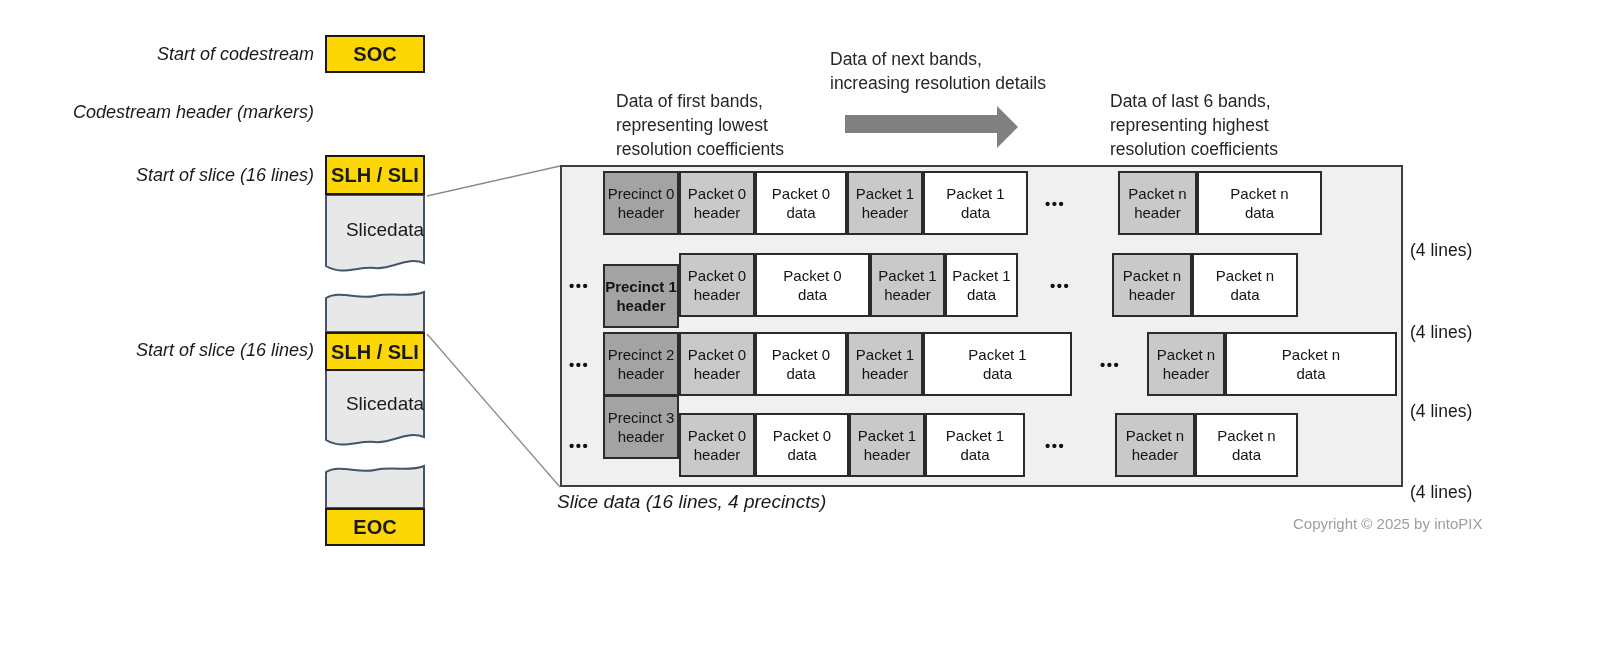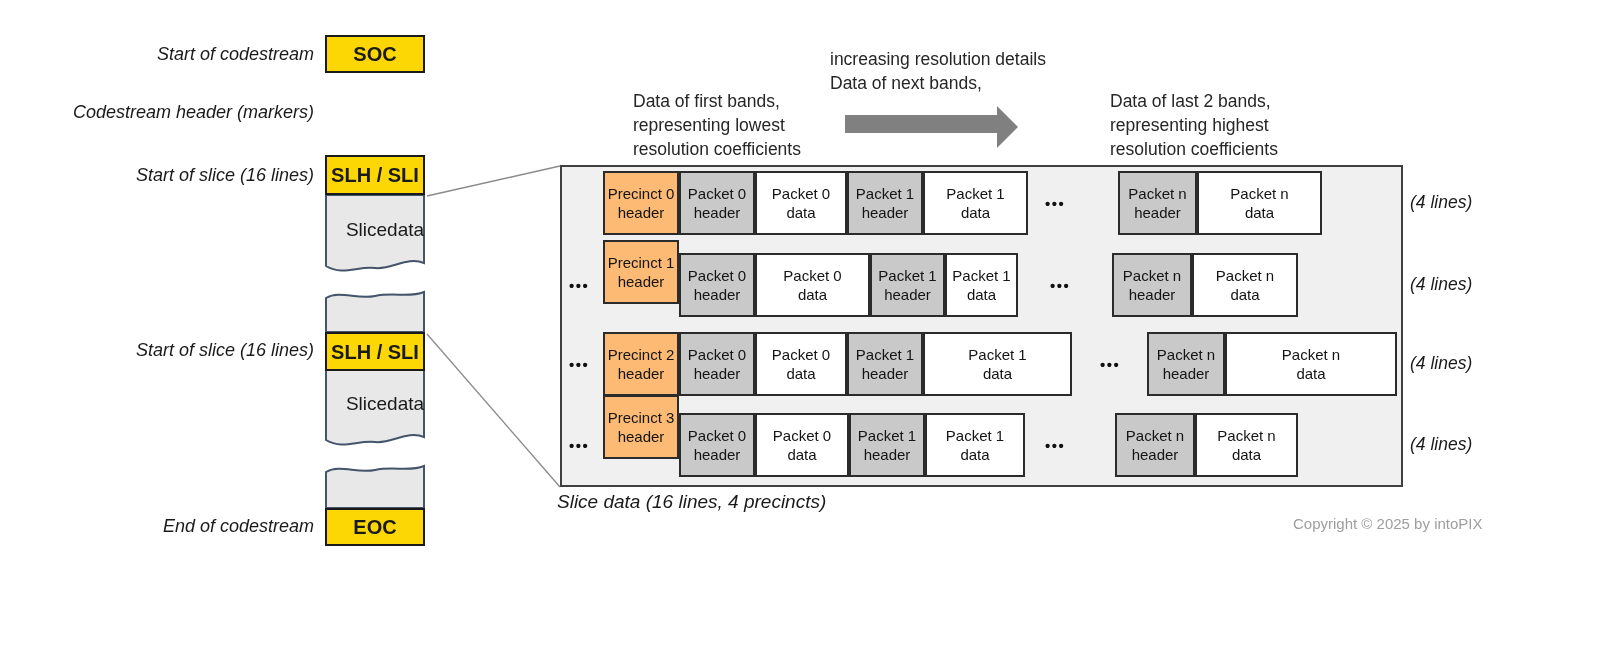--- a/index.html
+++ b/index.html
@@ -31,30 +31,31 @@
   #panel{
     position:absolute;left:560px;top:165px;width:843px;height:322px;
     box-sizing:border-box;background:#F0F0F0;border:2px solid #3f3f3f;
   }
   .cell{
     position:absolute;height:64px;box-sizing:border-box;border:2px solid #2b2b2b;
     display:flex;flex-direction:column;align-items:center;justify-content:center;
     font-size:15px;line-height:19px;text-align:center;color:#141414;background:#ffffff;
     z-index:3;
   }
-  .cell.precinct{background:#fdba74;}
+  .cell.precinct{background:#a3a3a3;}
   .cell.header{background:#C9C9C9;}
   .cell.data{background:#ffffff;}
   .dots{
     position:absolute;z-index:3;font-weight:bold;font-size:15px;letter-spacing:1.5px;
     color:#111;line-height:15px;
   }
   .sideLabel{
-    position:absolute;left:1410px;z-index:3;font-style:italic;font-size:17.5px;color:#1a1a1a;
+    position:absolute;left:1410px;z-index:3;font-size:17.5px;color:#1a1a1a;
     white-space:nowrap;
+    margin-top:48px;
   }
   #panelCaption{
     position:absolute;left:557px;top:491px;font-style:italic;font-size:19px;color:#1a1a1a;
     white-space:nowrap;
   }
   #copyright{
     position:absolute;left:1293px;top:515px;font-size:15px;color:#9E9E9E;white-space:nowrap;text-align:center;
   }
   #figCaption{
     position:absolute;left:157px;top:582px;width:1000px;text-align:center;
@@ -79,21 +80,20 @@
     <line x1="427" y1="196" x2="560" y2="166" stroke="#8a8a8a" stroke-width="1.3"></line>
     <line x1="427" y1="334" x2="560" y2="487" stroke="#8a8a8a" stroke-width="1.3"></line>
 
     <polygon points="845,115 997,115 997,106 1018,127 997,148 997,133 845,133" fill="#808080"></polygon>
   </svg>
 
   <div class="llabel" style="top:100px">Codestream header (markers)</div>
   <div class="llabel" style="top:42px">Start of codestream</div>
   <div class="llabel" style="top:163px">Start of slice (16 lines)</div>
   <div class="llabel" style="top:338px">Start of slice (16 lines)</div>
-  <div class="llabel" style="top:514px">End of codestream</div>
 
   <div class="marker" style="top:35px;height:38px">
     <span>SOC</span>
   </div>
   <div class="marker" style="top:155px;height:40px">
     <span>SLH / SLI</span>
   </div>
   <div class="sliceTxt" style="top:196px;height:68px">
     <span>Slice</span>
     <span>data</span>
@@ -102,31 +102,31 @@
     <span>SLH / SLI</span>
   </div>
   <div class="sliceTxt" style="top:371px;height:65px">
     <span>Slice</span>
     <span>data</span>
   </div>
   <div class="marker" style="top:508px;height:38px">
     <span>EOC</span>
   </div>
 
-  <div class="anno" style="left:633px;top:89px">
+  <div class="anno" style="left:616px;top:89px">
     <div>Data of first bands,</div>
     <div>representing lowest</div>
     <div>resolution coefficients</div>
   </div>
   <div class="anno" style="left:830px;top:47px">
+    <div>Data of next bands,</div>
     <div>increasing resolution details</div>
-    <div>Data of next bands,</div>
   </div>
   <div class="anno" style="left:1110px;top:89px">
-    <div>Data of last 2 bands,</div>
+    <div>Data of last 6 bands,</div>
     <div>representing highest</div>
     <div>resolution coefficients</div>
   </div>
 
   <div id="panel"></div>
 
   <div id="panelCaption">Slice data (16 lines, 4 precincts)</div>
   <div id="copyright">Copyright © 2025 by intoPIX</div>
 <div class="cell precinct" style="left: 603px; top: 171px; width: 76px;">
       <div>Precinct 0</div>
@@ -152,21 +152,21 @@
       <div>Packet n</div>
       <div>header</div>
     </div>
     <div class="cell data" style="left: 1197px; top: 171px; width: 125px;">
       <div>Packet n</div>
       <div>data</div>
     </div>
     <div class="dots" style="left: 1045px; top: 196px;">•••</div>
     <div class="sideLabel" style="top: 192px;">(4 lines)</div>
     <div class="dots" style="left: 569px; top: 278px;">•••</div>
-    <div class="cell precinct" style="left: 603px; top: 240px; width: 76px;">
+    <div class="cell precinct" style="left: 603px; top: 264px; width: 76px; font-weight: bold;">
       <div>Precinct 1</div>
       <div>header</div>
     </div>
     <div class="cell header" style="left: 679px; top: 253px; width: 76px;">
       <div>Packet 0</div>
       <div>header</div>
     </div>
     <div class="cell data" style="left: 755px; top: 253px; width: 115px;">
       <div>Packet 0</div>
       <div>data</div>

